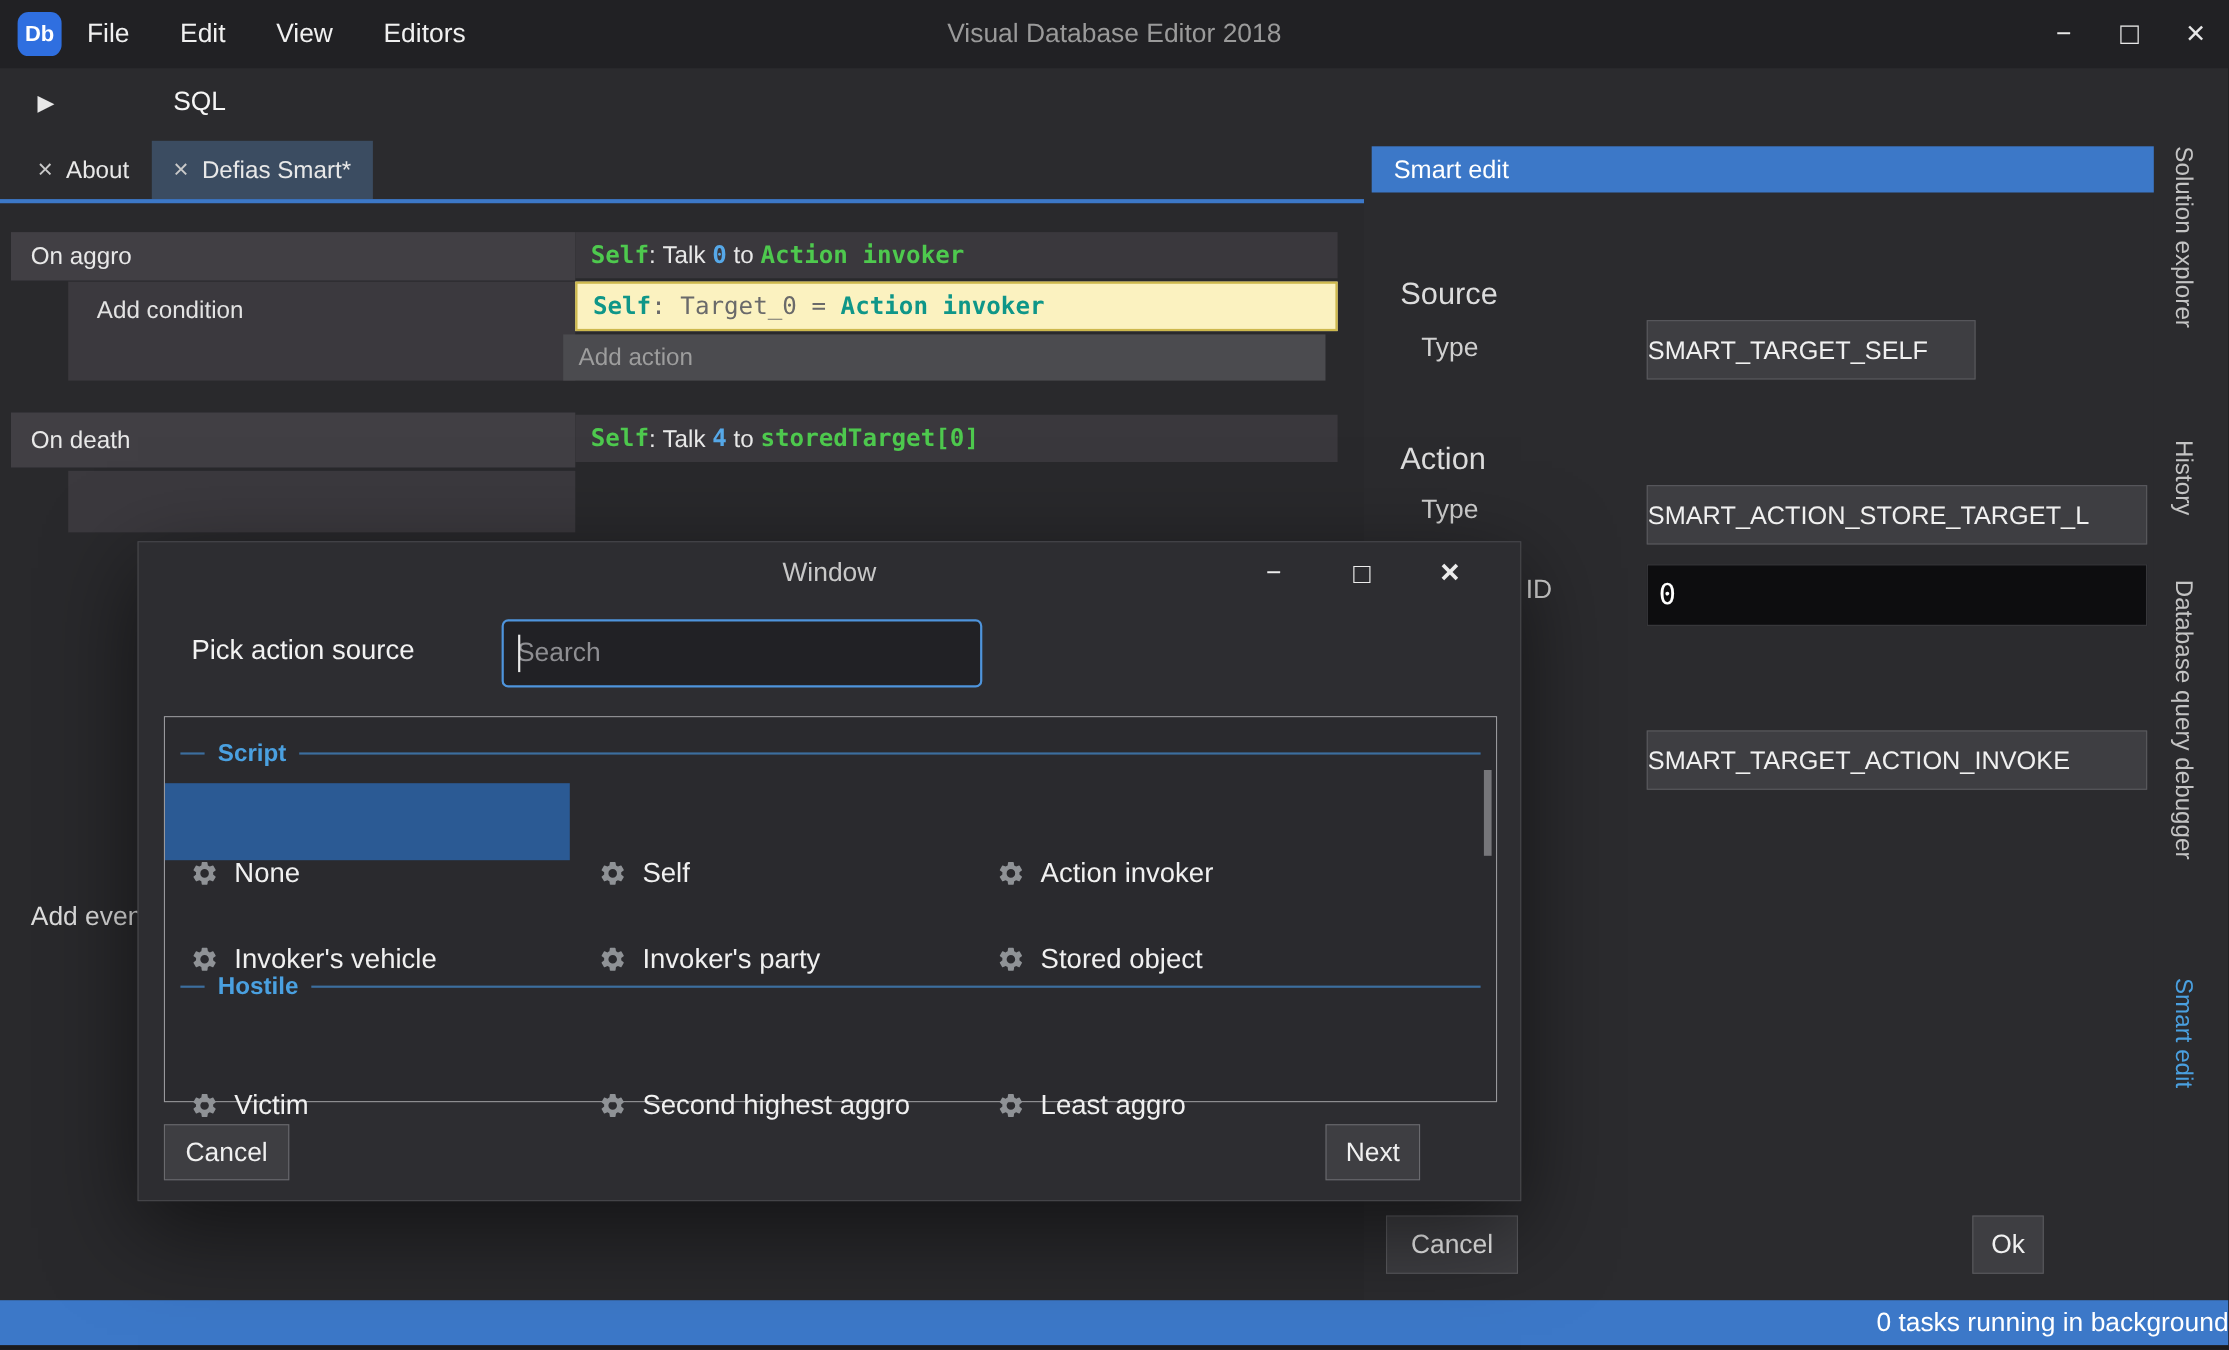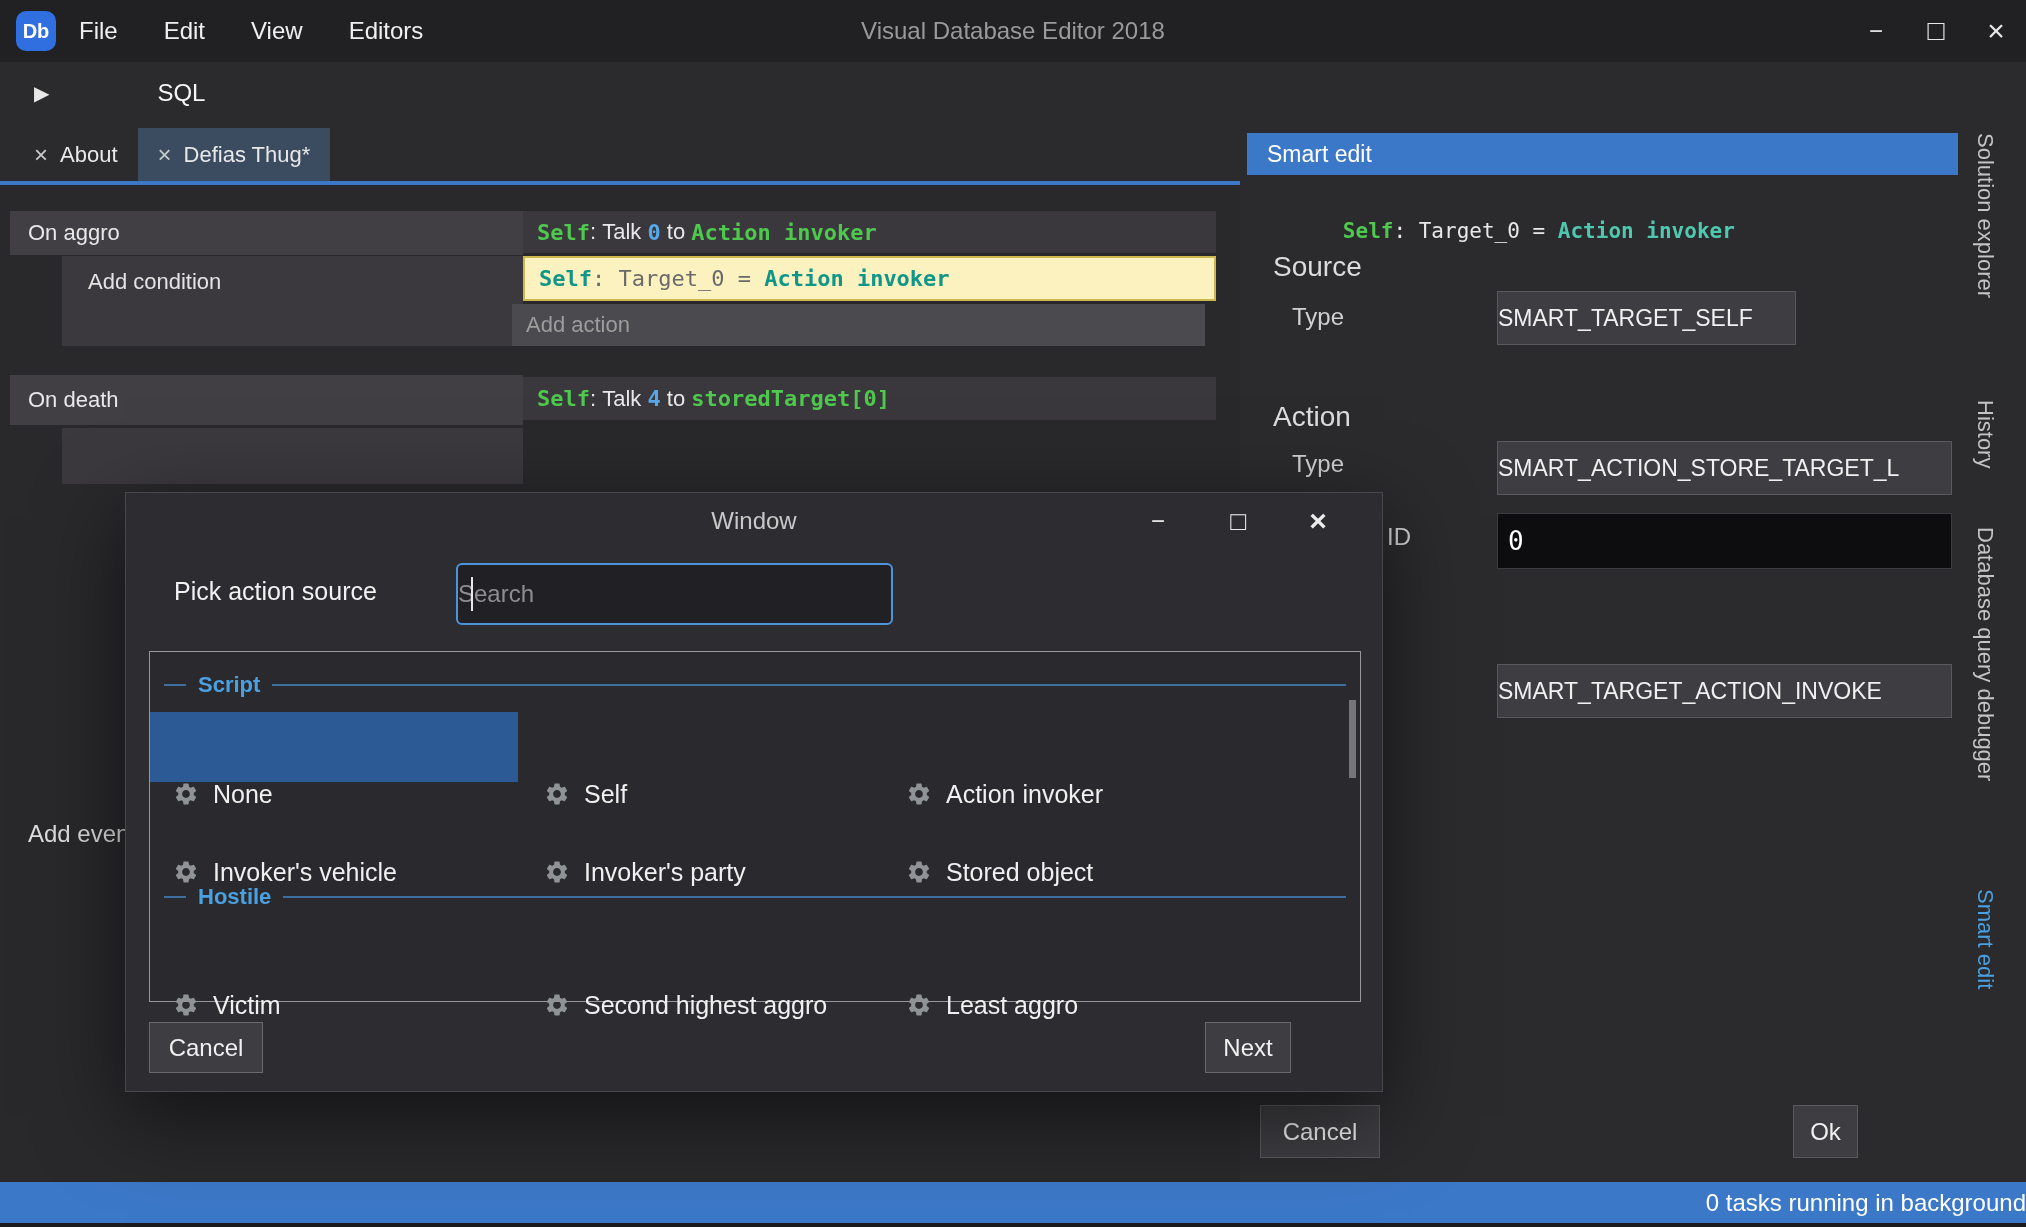--- a/index.html
+++ b/index.html
@@ -73,21 +73,21 @@
   #modal-titlebar { position:absolute; left:0; top:0; width:100%; height:56px; }
   #modal-title { position:absolute; left:0; right:0; top:14px; text-align:center; font-size:24px; color:#c8c8c8; }
   #modal-controls { position:absolute; right:24px; top:6px; display:flex; }
   .m-win-btn { width:80px; height:44px; display:flex; align-items:center; justify-content:center; font-size:24px; color:#ececec; }
   .m-win-btn.max { font-size:26px; }
   .m-win-btn.close { font-size:30px; font-weight:bold; }
   #modal-prompt { position:absolute; left:48px; top:84px; font-size:25px; color:#f2f2f2; }
   #search-wrap { position:absolute; left:330px; top:70px; width:437px; height:62px; background:#212125;
                  border:2px solid #4e94dc; border-radius:6px; }
   #search-input { width:100%; height:100%; background:transparent; border:none; outline:none; color:#bef264;
-                  font-size:24px; padding-left:0; font-family:"Liberation Sans", sans-serif; }
+                  font-size:24px; padding-left:12px; font-family:"Liberation Sans", sans-serif; }
   #search-input::placeholder { color:#8e8e92; }
   #search-caret { position:absolute; left:13px; top:12px; width:2px; height:34px; background:#e8e8e8; }
   #modal-list { position:absolute; left:23px; top:158px; width:1212px; height:351px; border:1px solid #98989c; background:#2a2a2e; }
   .group-hdr { position:absolute; left:14px; right:14px; display:flex; align-items:center; gap:12px; }
   .group-hdr::before { content:""; width:22px; height:2px; background:#3c6e9e; }
   .group-hdr::after { content:""; flex:1; height:2px; background:#3c6e9e; }
   .group-name { color:#4aa0e0; font-size:22px; font-weight:bold; }
   .pick-item { position:absolute; height:70px; display:flex; align-items:center; gap:14px; font-size:25px; color:#f0f0f0;margin-top:47px; }
   #sel-bg { position:absolute; left:0; top:60px; width:368px; height:70px; background:#2b5a94; }
   .gear { flex:0 0 auto; }
@@ -126,21 +126,21 @@
     <span id="sql-label">SQL</span>
   </div>
 
   <div id="tabstrip" class="abs">
     <div class="tab">
       <span class="tab-close">×</span>
       <span>About</span>
     </div>
     <div class="tab active">
       <span class="tab-close">×</span>
-      <span>Defias Thug*</span>
+      <span>Defias Smart*</span>
     </div>
   </div>
   <div id="tab-underline" class="abs"></div>
 
   <div id="editor" class="abs">
 
     <div class="event-block" style="top:26px; height:140px;">
       <div class="event-cell" style="height:44px;">
         <span>On aggro</span>
       </div>
@@ -167,23 +167,20 @@
       </div>
       <div class="cond-box" style="top:53px; height:56px;"></div>
     </div>
 
     <div id="add-event">Add event</div>
   </div>
 
   <div id="panel" class="abs">
     <div id="panel-header">
       <span>Smart edit</span>
-    </div>
-    <div id="panel-code">
-      <span class="kw">Self</span><span class="w">: Target_0 = </span><span class="teal">Action invoker</span>
     </div>
 
     <div class="panel-h" style="top:118px;">Source</div>
     <div class="panel-lbl" style="top:170px;">Type</div>
     <div class="panel-btn" style="left:250px; top:158px; width:299px; height:54px;">
       <span>SMART_TARGET_SELF</span>
     </div>
 
     <div class="panel-h" style="top:268px;">Action</div>
     <div class="panel-lbl" style="top:317px;">Type</div>

